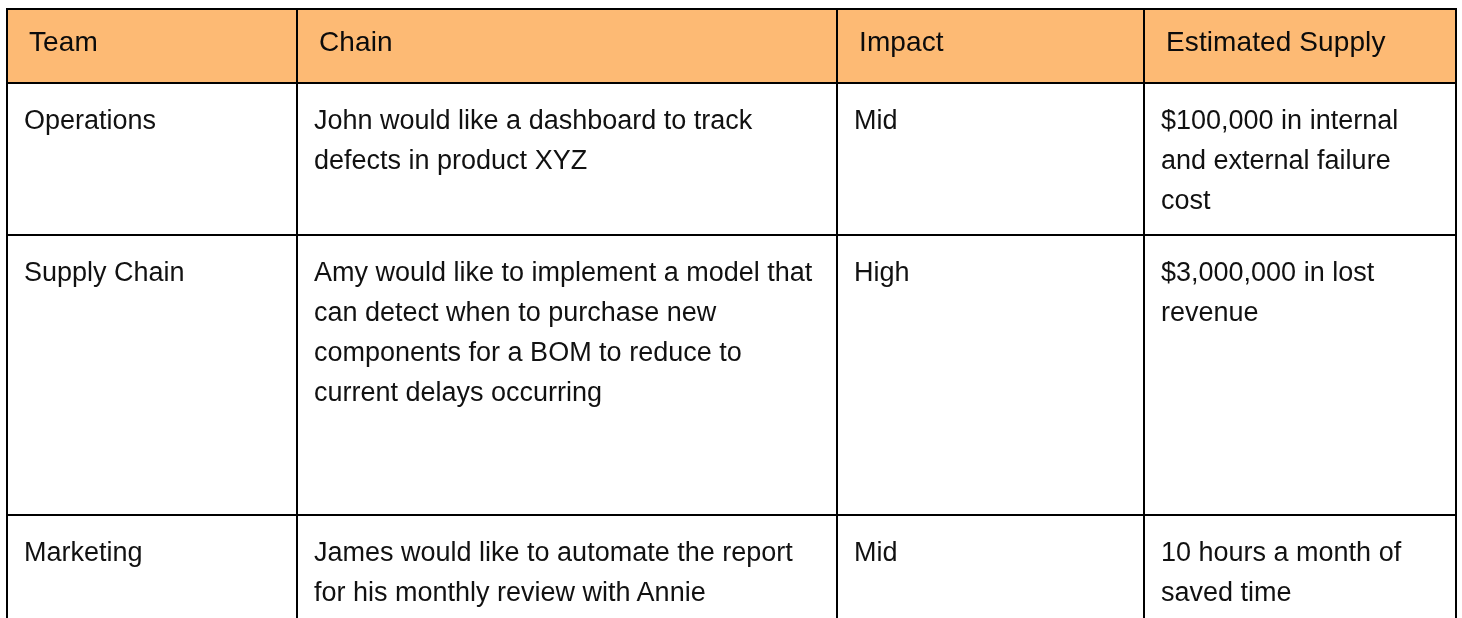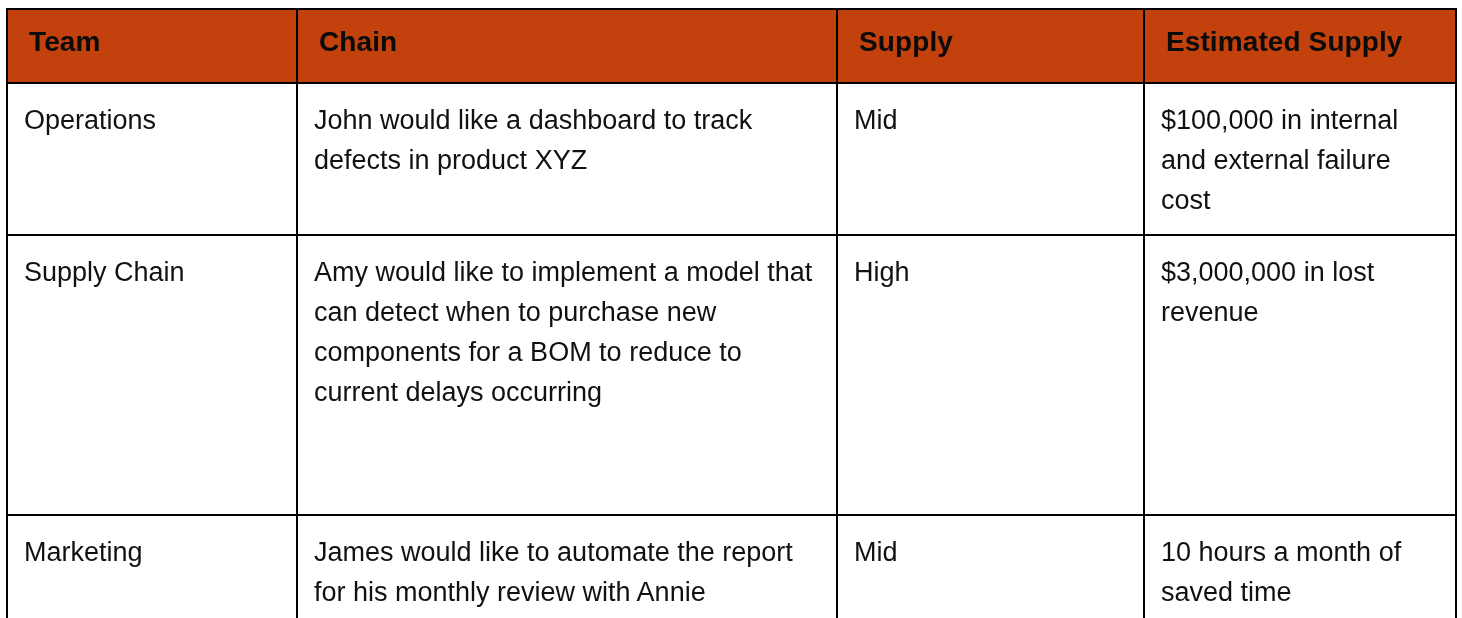--- a/index.html
+++ b/index.html
@@ -46,24 +46,24 @@
   table.data-table th,
   table.data-table td {
     border: 2px solid #000000;
     vertical-align: top;
     text-align: left;
     padding: 14px 16px 14px 16px;
     box-sizing: border-box;
   }
 
   table.data-table thead th {
-    background: #c2410c;
+    background: #fdba74;
     height: 74px;
     font-size: 28px;
-    font-weight: bold;
+    font-weight: normal;
     color: #0b0b0b;
     line-height: 34px;
     padding-top: 15px;
     letter-spacing: 0.1px;
     padding-left: 21px;
   }
 
   table.data-table tbody td {
     font-size: 27px;
     font-weight: normal;
@@ -95,21 +95,21 @@
       </colgroup>
       <thead>
         <tr>
           <th>
             <span class="cell-text">Team</span>
           </th>
           <th>
             <span class="cell-text">Chain</span>
           </th>
           <th>
-            <span class="cell-text">Supply</span>
+            <span class="cell-text">Impact</span>
           </th>
           <th>
             <span class="cell-text">Estimated Supply</span>
           </th>
         </tr>
       </thead>
       <tbody>
         <tr class="row-operations">
           <td>
             <span class="cell-text">Operations</span>

